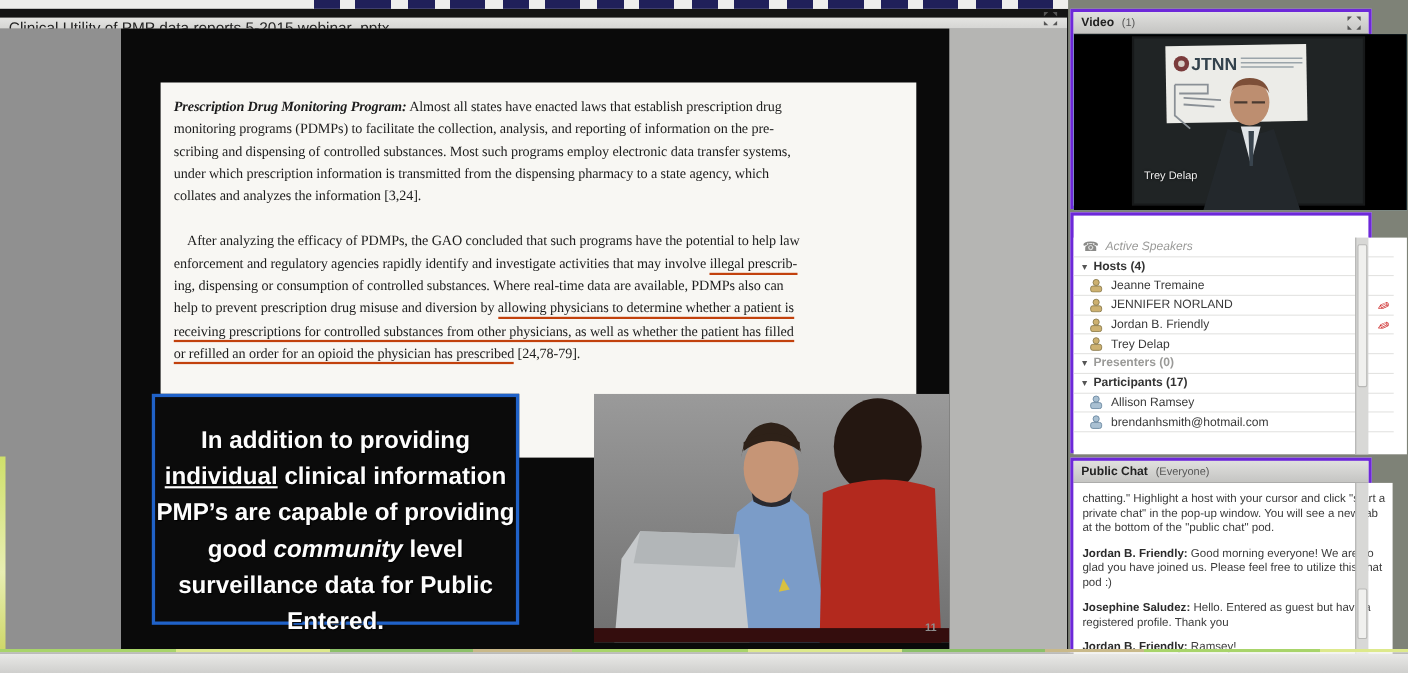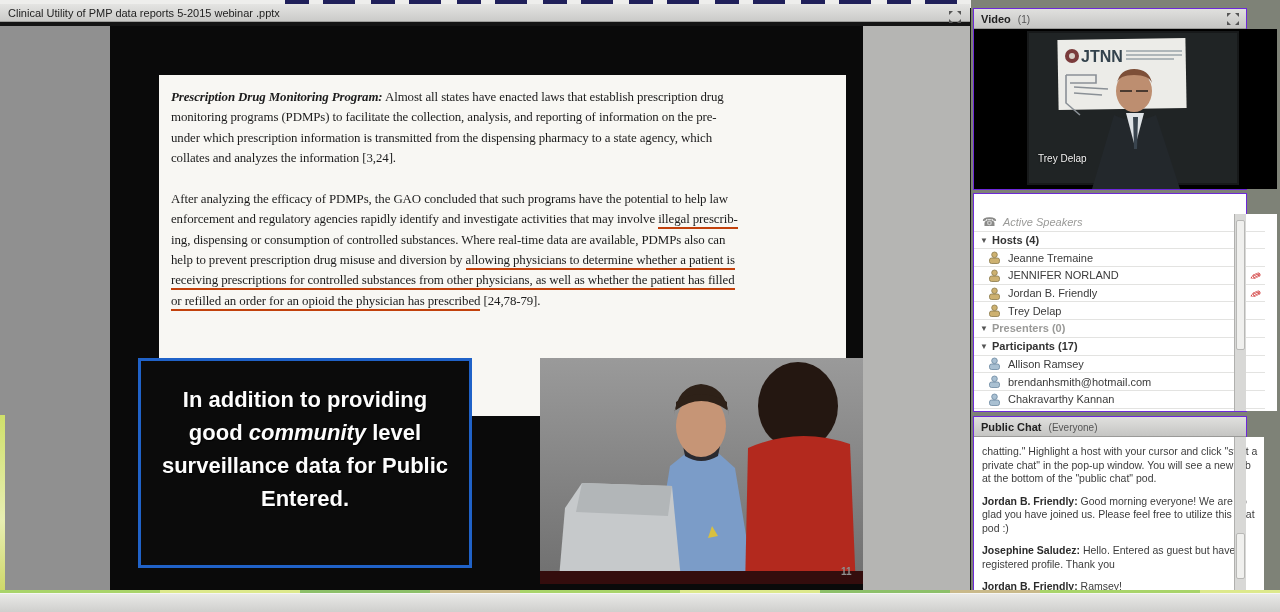--- a/index.html
+++ b/index.html
@@ -6,52 +6,52 @@
   html,body { width:1280px; height:612px; background:#111; overflow:hidden;
               font-family:"Liberation Sans", sans-serif; }
   .stage { position:absolute; left:0; top:0; width:1280px; height:612px; background:#141414; }
 
   
   .banner { position:absolute; left:0; top:0; width:1280px; height:8px; background:#eeeeec; }
   .banner-blocks { position:absolute; left:285px; top:0; width:995px; height:8px;
     background:repeating-linear-gradient(90deg,#20205a 0 24px,#eeeeec 24px 38px,#20205a 38px 70px,#eeeeec 70px 86px); }
 
   
-  .share-titlebar { position:absolute; left:0; top:4px; width:970px; height:18px;
+  .share-titlebar { position:absolute; left:0; top:16px; width:970px; height:18px;
     background:linear-gradient(#e4e4e2,#cbcbc9); border-bottom:1px solid #9e9e9c;
-    font-size:11px; color:#222; line-height:18px; padding-left:8px; }
+    font-size:14px; color:#222; line-height:18px; padding-left:8px; }
   .fs-btn { position:absolute; width:14px; height:14px; cursor:pointer; }
   .share-body { position:absolute; left:0; top:26px; width:970px; height:564px; background:#8f8f8f; }
   .share-body .grayL { position:absolute; left:0; top:0; width:110px; height:564px; background:#909090; }
   .share-body .grayR { position:absolute; left:853px; top:0; width:117px; height:564px; background:#b5b5b3; }
   .slide-black { position:absolute; left:110px; top:26px; width:753px; height:564px; background:#0a0a0a; }
 
   
-  .doc { position:absolute; left:159px; top:75px; width:687px; height:341px; background:#f8f7f3;
+  .doc { position:absolute; left:146px; top:75px; width:687px; height:341px; background:#f8f7f3;
          padding:12px 12px; overflow:hidden; }
   .docline { font-family:"Liberation Serif", serif; font-size:12.9px; line-height:20.3px;
              color:#1c1c1c; white-space:nowrap; letter-spacing:-0.1px; }
   .docline .lead { font-weight:bold; font-style:italic; }
-  .p2gap { margin-top:21px; }
+  .p2gap { margin-top:21px;margin-left:12px; }
   .ul-blue { border-bottom:2px solid #c2410c; padding-bottom:1px; }
 
   
   .caption-box { position:absolute; left:138px; top:358px; width:334px; height:210px;
     background:#0b0b0b; border:3px solid #2062c8; text-align:center; padding-top:22px; }
   .cap-line { color:#fdfdfd; font-weight:bold; font-size:22px; line-height:33px;
     font-family:"Liberation Sans", sans-serif; white-space:nowrap; text-shadow:1px 1px 1px #000; }
   .cap-u { text-decoration:underline; }
   .cap-i { font-style:italic; }
 
   .startrek { position:absolute; left:540px; top:358px; width:323px; height:232px; }
   .slide-number { position:absolute; left:841px; top:566px; color:#8f8f8f; font-size:10px; font-weight:bold; }
 
   
   .right-col { position:absolute; left:971px; top:0; width:309px; height:593px; background:#7e8277; }
-  .pod { position:absolute; left:2px; width:274px; background:#fff; border:1px solid #6d28d9; }
+  .pod { position:absolute; left:2px; width:274px; background:#fff; border:3px solid #6d28d9; }
   .pod-header { height:20px; background:linear-gradient(#e0e0de,#c5c5c3); border-bottom:1px solid #9a9a98;
     font-size:11px; color:#222; line-height:20px; padding-left:7px; }
   .pod-header b { font-weight:bold; }
   .pod-count { color:#555; font-size:10px; margin-left:4px; }
 
   .video-pod { top:8px; height:182px; }
   .video-body { position:absolute; left:0; top:20px; width:303px; height:160px; background:#7dd3fc; }
   .video-name { position:absolute; left:64px; top:144px; color:#f2f2f2; font-size:10px; text-shadow:0 0 2px #000; }
 
   .attendees-pod { top:193px; height:219px; }
@@ -109,32 +109,35 @@
 
   <div class="share-body">
     <div class="grayL"></div>
     <div class="grayR"></div>
   </div>
   <div class="slide-black"></div>
 
   <div class="doc">
     <div class="docline"><span class="lead">Prescription Drug Monitoring Program:</span><span> Almost all states have enacted laws that establish prescription drug</span></div>
     <div class="docline">monitoring programs (PDMPs) to facilitate the collection, analysis, and reporting of information on the pre-</div>
+    <div class="docline">scribing and dispensing of controlled substances. Most such programs employ electronic data transfer systems,</div>
     <div class="docline">under which prescription information is transmitted from the dispensing pharmacy to a state agency, which</div>
     <div class="docline">collates and analyzes the information [3,24].</div>
     <div class="docline p2gap">After analyzing the efficacy of PDMPs, the GAO concluded that such programs have the potential to help law</div>
     <div class="docline"><span>enforcement and regulatory agencies rapidly identify and investigate activities that may involve </span><span class="ul-blue">illegal prescrib-</span></div>
     <div class="docline">ing, dispensing or consumption of controlled substances. Where real-time data are available, PDMPs also can</div>
     <div class="docline"><span>help to prevent prescription drug misuse and diversion by </span><span class="ul-blue">allowing physicians to determine whether a patient is</span></div>
     <div class="docline"><span class="ul-blue">receiving prescriptions for controlled substances from other physicians, as well as whether the patient has filled</span></div>
     <div class="docline"><span class="ul-blue">or refilled an order for an opioid the physician has prescribed</span><span> [24,78-79].</span></div>
   </div>
 
   <div class="caption-box">
     <div class="cap-line">In addition to providing</div>
+    <div class="cap-line"><span class="cap-u">individual</span><span> clinical information</span></div>
+    <div class="cap-line">PMP’s are capable of providing</div>
     <div class="cap-line"><span>good </span><span class="cap-i">community</span><span> level</span></div>
     <div class="cap-line">surveillance data for Public</div>
     <div class="cap-line">Entered.</div>
   </div>
 
   <div class="startrek">
     <svg width="323" height="232" viewBox="0 0 323 232">
       <defs>
         <linearGradient id="bgG" x1="0" y1="0" x2="0" y2="1">
           <stop offset="0" stop-color="#9a9a9a"></stop>
@@ -267,27 +270,20 @@
             </svg>
             <span>Allison Ramsey</span>
           </div>
           <div class="att-row">
             <svg class="p-ic" viewBox="0 0 13 13">
     <rect x="1.5" y="7" width="10" height="5.5" rx="2" fill="#a9c0d2" stroke="#6a87a0" stroke-width="0.8"></rect>
     <circle cx="6.5" cy="3.8" r="2.8" fill="#a9c0d2" stroke="#6a87a0" stroke-width="0.8"></circle>
             </svg>
             <span>brendanhsmith@hotmail.com</span>
           </div>
-          <div class="att-row">
-            <svg class="p-ic" viewBox="0 0 13 13">
-    <rect x="1.5" y="7" width="10" height="5.5" rx="2" fill="#a9c0d2" stroke="#6a87a0" stroke-width="0.8"></rect>
-    <circle cx="6.5" cy="3.8" r="2.8" fill="#a9c0d2" stroke="#6a87a0" stroke-width="0.8"></circle>
-            </svg>
-            <span>Chakravarthy Kannan</span>
-          </div>
         </div>
       <div class="scrollbar" style="height:197px;">
         <div class="scroll-thumb" style="top:6px; height:130px;"></div>
       </div>
     </div>
 
     <div class="pod chat-pod">
       <div class="pod-header">
         <b>Public Chat</b>
         <span class="pod-count">(Everyone)</span>

